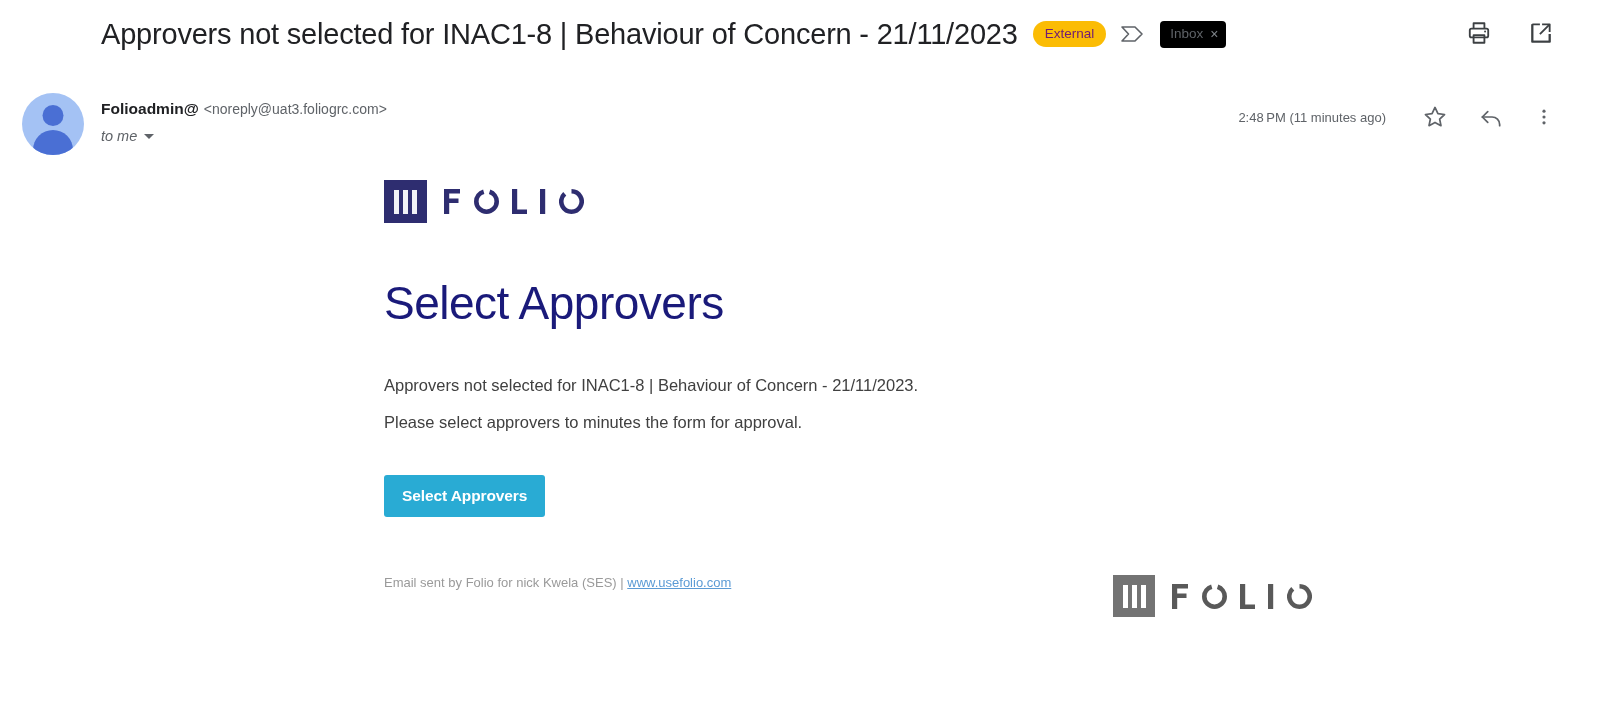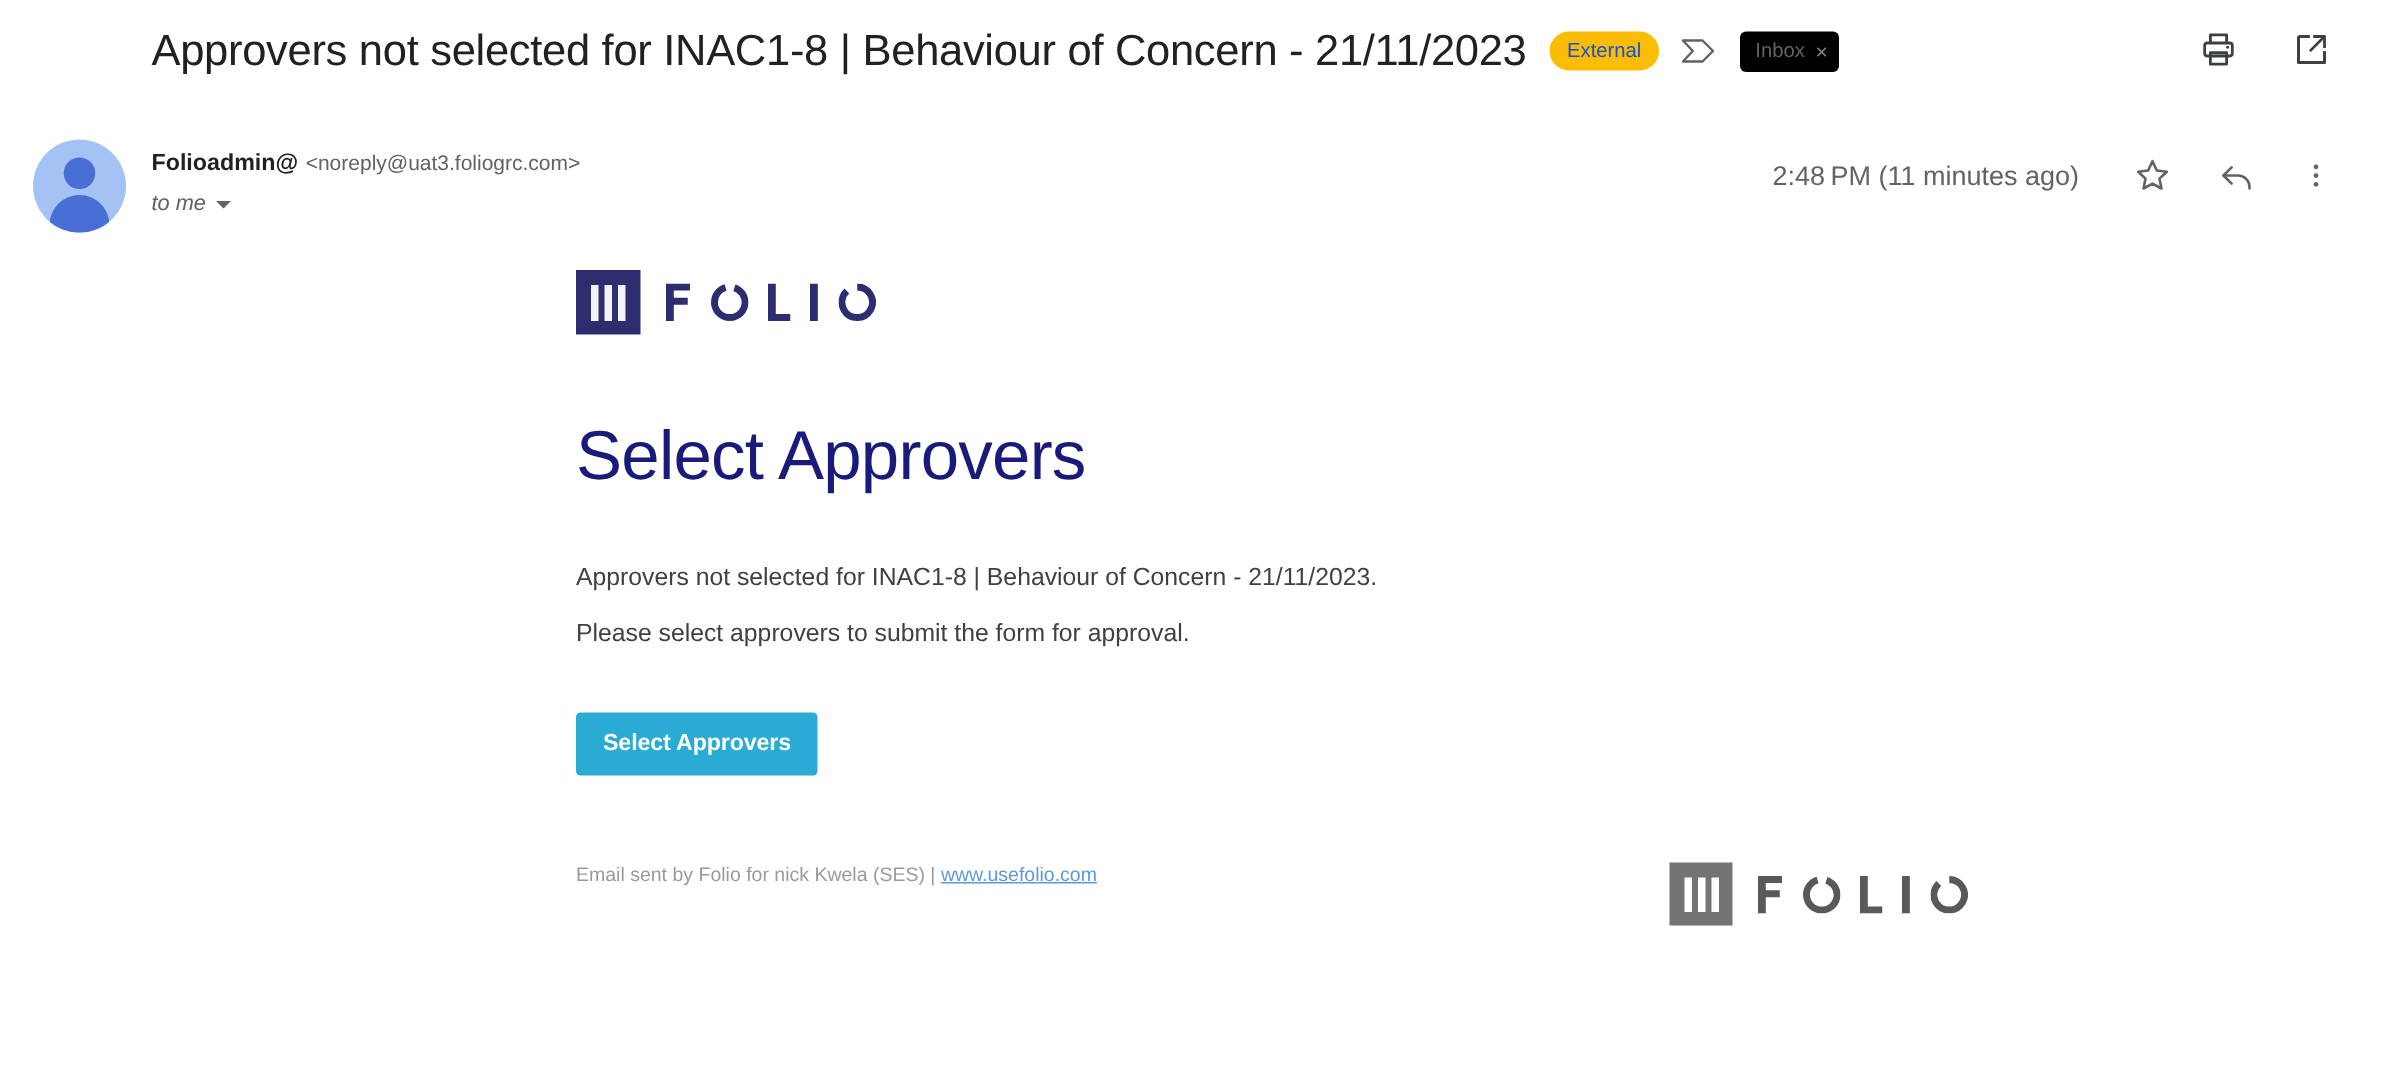--- a/index.html
+++ b/index.html
@@ -30,21 +30,21 @@
     font-size: 29px;
     font-weight: 400;
     color: #202124;
     letter-spacing: -0.2px;
     line-height: 40px;
     white-space: nowrap;
   }
   .badge-external {
     margin-left: 15px;
     background: #fbbc04;
-    color: #1d4ed8;
+    color: #701a75;
     font-size: 13.5px;
     line-height: 1;
     padding: 6px 12px 7px;
     border-radius: 13px;
     white-space: nowrap;
   }
   .tag-arrow-icon {
     margin-left: 14px;
     display: block;
     width: 26px; height: 20px;
@@ -140,21 +140,21 @@
     display: block;
   }
   .sender-right {
     position: absolute;
     right: 46px; top: 14px;
     display: flex;
     align-items: center;
     gap: 0;
   }
   .timestamp {
-    font-size: 18px;
+    font-size: 13px;
     color: #5f6368;
     white-space: nowrap;
     margin-right: 36px;
   }
   .act-icon { display: block; width: 26px; height: 26px; margin-right: 30px; }
   .act-icon:last-child { margin-right: 0; width: 20px; }
 
   
   .email-body {
     position: absolute;
@@ -343,21 +343,21 @@
         </svg>
       <svg class="gl" width="25" height="25" viewBox="0 0 25 25" fill="none" stroke="#2e2d70" stroke-width="4.6">
           <path d="M12.5 2.3a10.2 10.2 0 1 1-.1 0" stroke-dasharray="56 8" stroke-dashoffset="0"></path>
         </svg>
     </span>
   </div>
 
   <div class="headline">Select Approvers</div>
 
   <div class="para">Approvers not selected for INAC1-8 | Behaviour of Concern - 21/11/2023.</div>
-  <div class="para second">Please select approvers to submit the form for approval.</div>
+  <div class="para second">Please select approvers to minutes the form for approval.</div>
 
   <button class="cta-button">Select Approvers</button>
 
   <div class="footer-row">
     <div class="footer-note">
       <span>Email sent by Folio for nick Kwela (SES) | </span><a href="#">www.usefolio.com</a>
     </div>
 
     <div class="folio-logo footer-logo">
       <span class="folio-mark">

